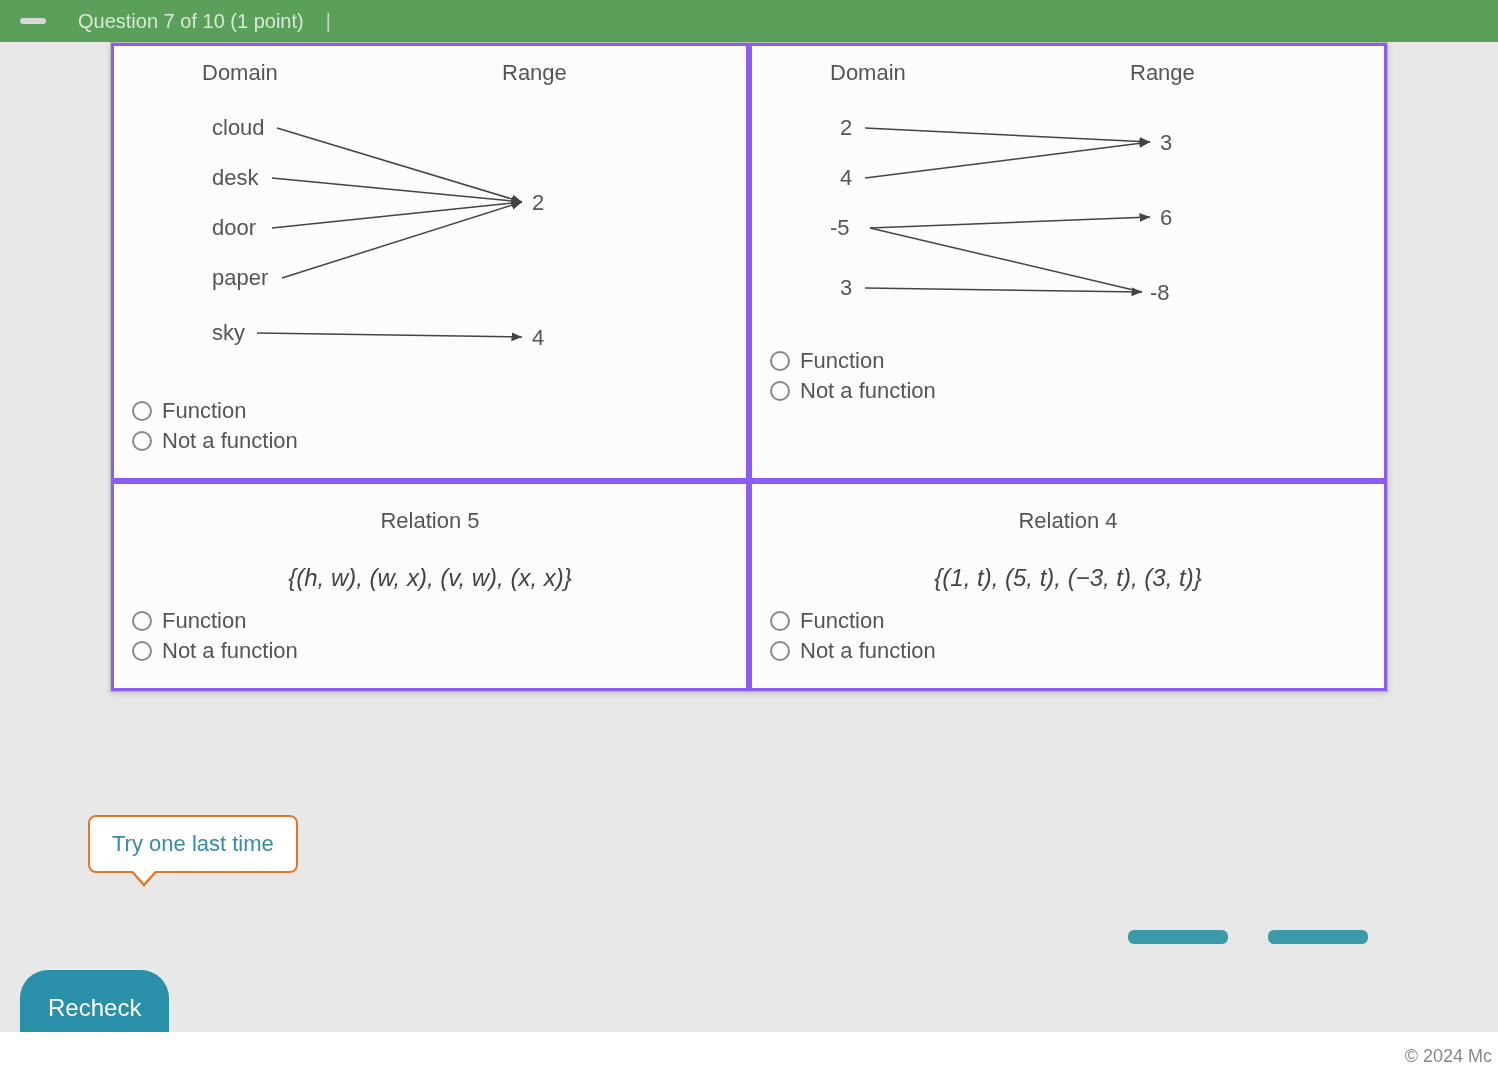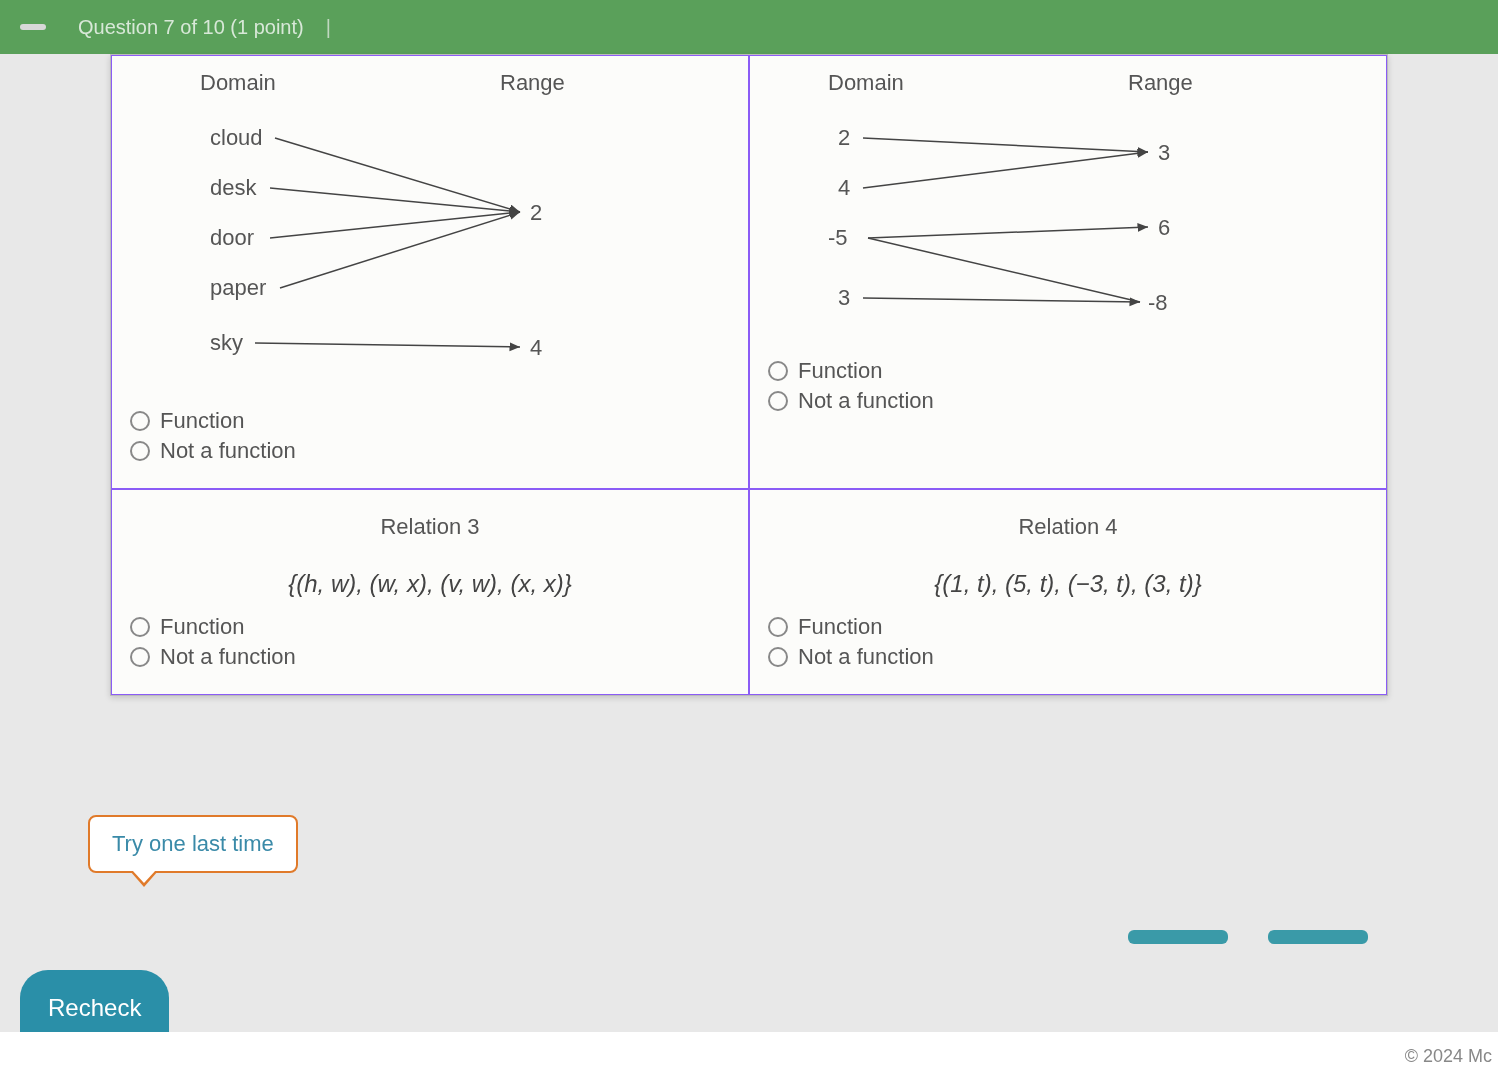--- a/index.html
+++ b/index.html
@@ -12,21 +12,21 @@
     position: relative;
   }
   .header-bar {
     background: #5aa05a;
     color: #d8e8d8;
     padding: 8px 20px;
     font-size: 20px;
     display: flex;
     align-items: center;
     gap: 12px;
-    height: 54px;
+    height: 42px;
   }
   .header-dash {
     width: 26px;
     height: 6px;
     background: #d8d8d8;
     border-radius: 3px;
     margin-right: 20px;
   }
   .main-panel {
     background: #fdfdfd;
@@ -34,21 +34,21 @@
     border: 1px solid #bbb;
     box-shadow: 0 2px 6px rgba(0,0,0,0.15);
     position: relative;
   }
   .grid {
     display: grid;
     grid-template-columns: 1fr 1fr;
     grid-template-rows: auto auto;
   }
   .cell {
-    border: 1px solid #8b5cf6;
+    border: 3px solid #8b5cf6;
     padding: 14px 18px 20px 18px;
     position: relative;
     background: #fcfcfa;
   }
   .map-area {
     position: relative;
     height: 330px;
   }
   .col-title {
     color: #555;
@@ -249,21 +249,21 @@
             <span>Function</span>
           </div>
         <div class="opt">
             <span class="radio"></span>
             <span>Not a function</span>
           </div>
       </div>
     </div>
 
     <div class="cell">
-      <div class="rel-title">Relation 3</div>
+      <div class="rel-title">Relation 5</div>
       <div class="rel-set">{(h, w), (w, x), (v, w), (x, x)}</div>
       <div class="options">
         <div class="opt">
             <span class="radio"></span>
             <span>Function</span>
           </div>
         <div class="opt">
             <span class="radio"></span>
             <span>Not a function</span>
           </div>

